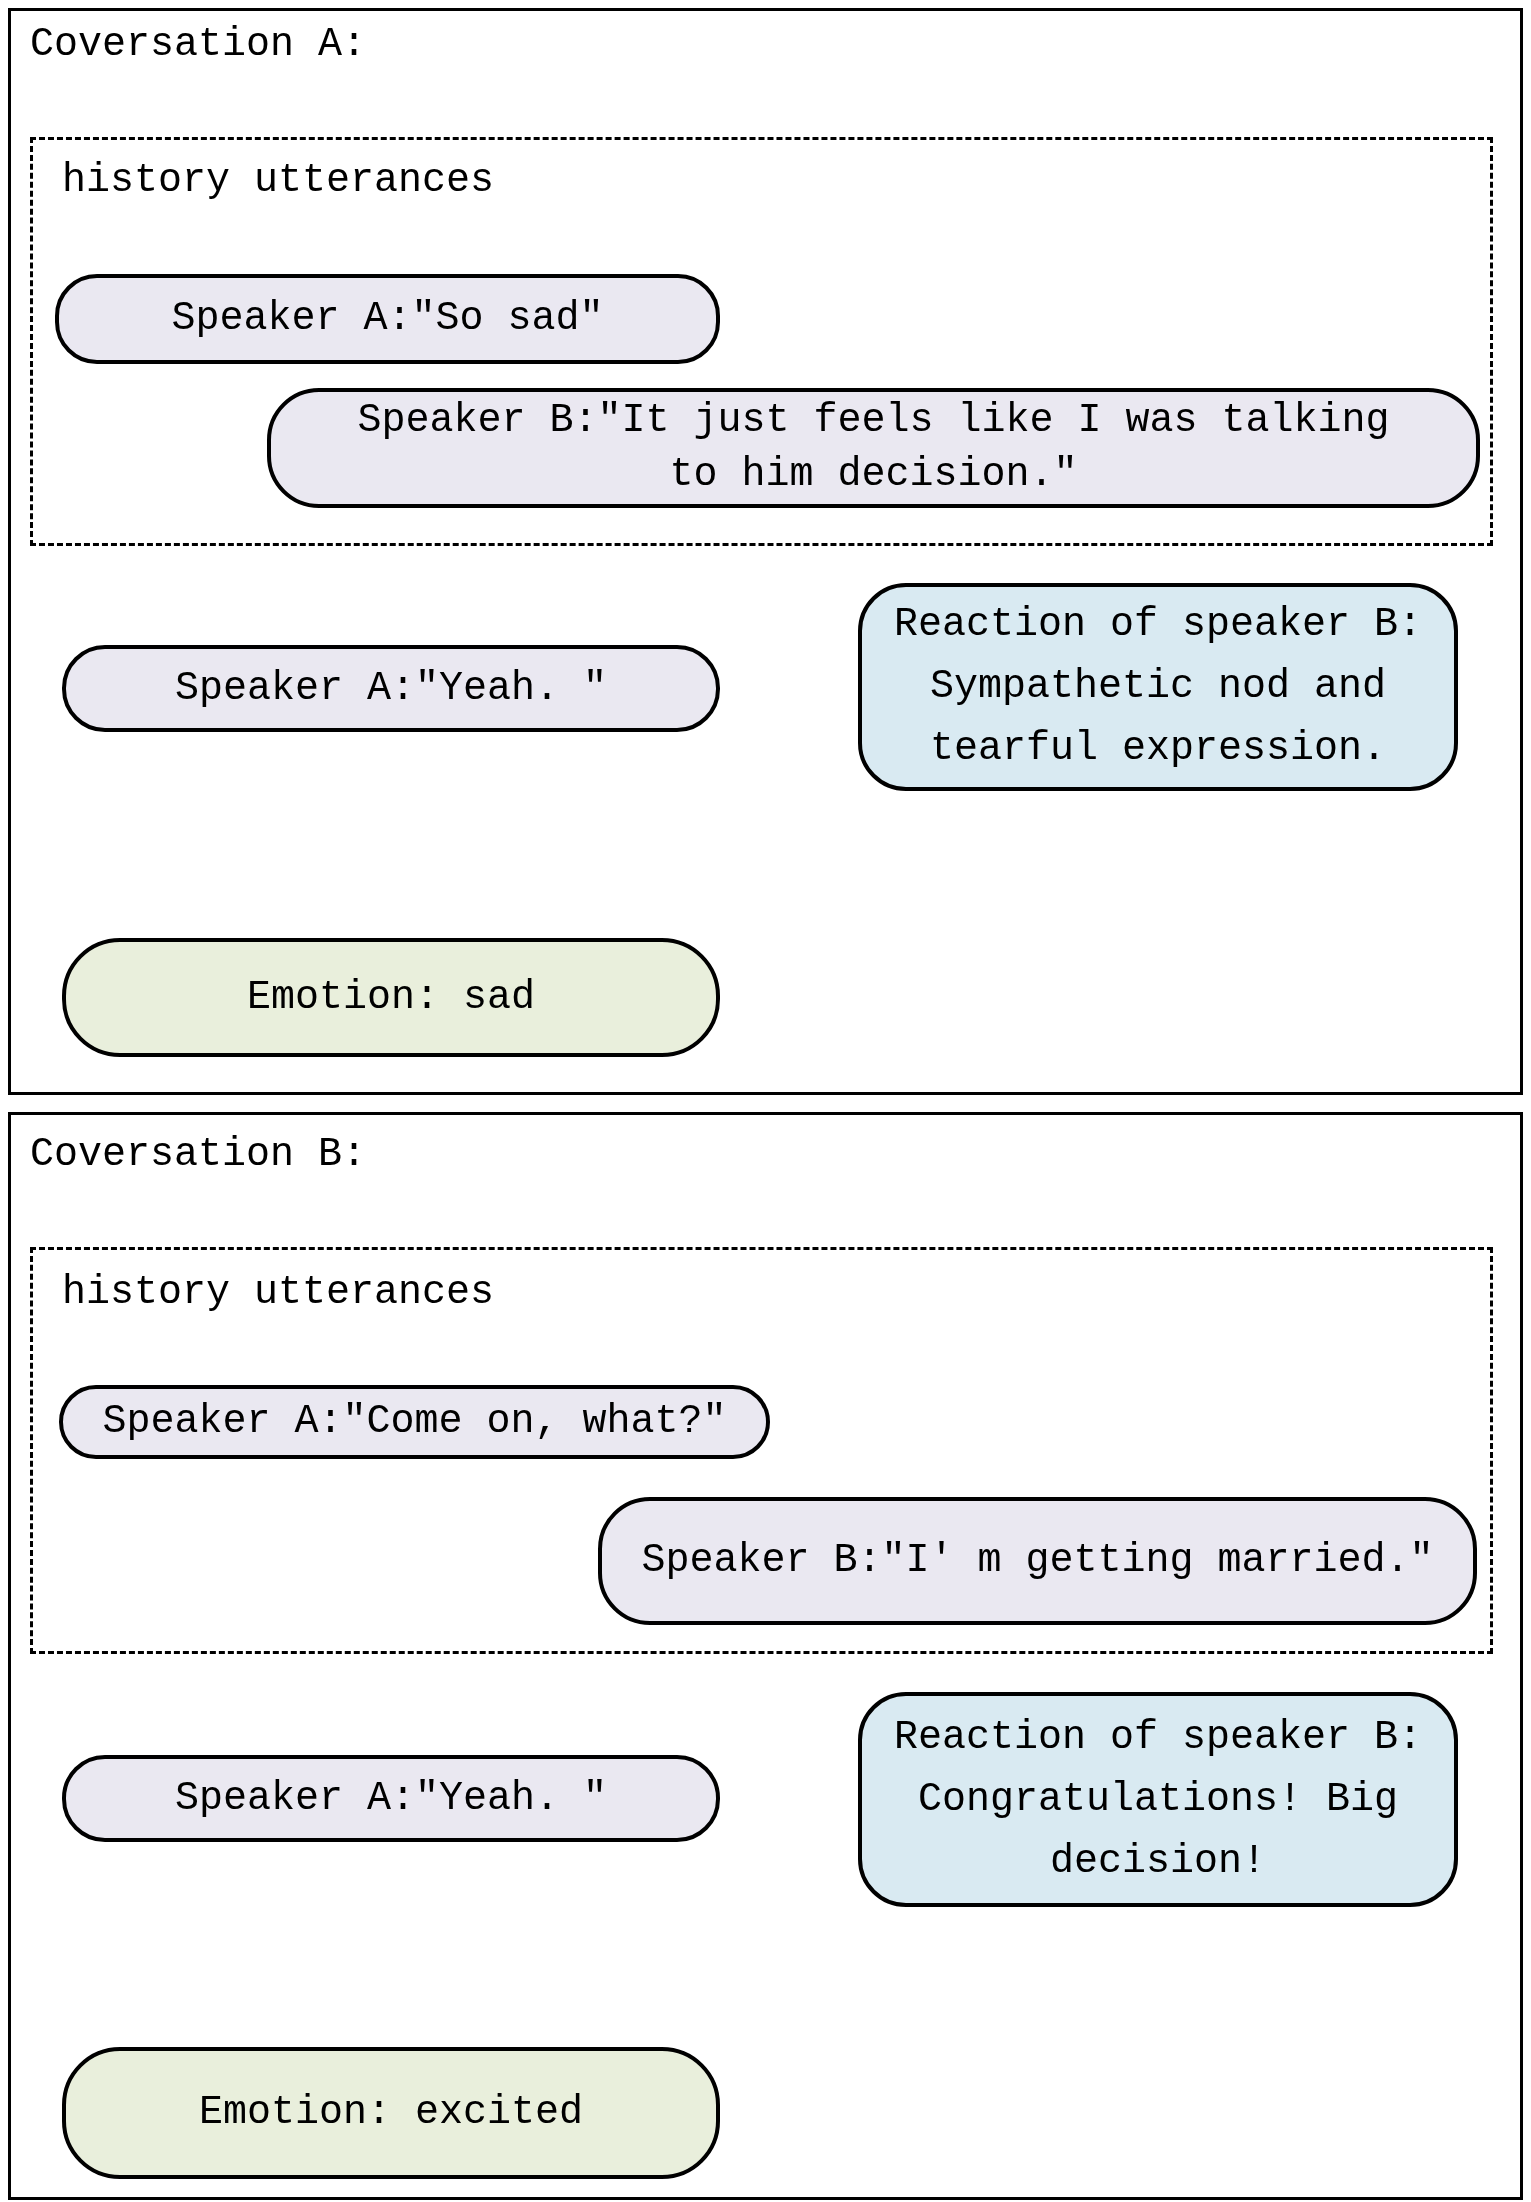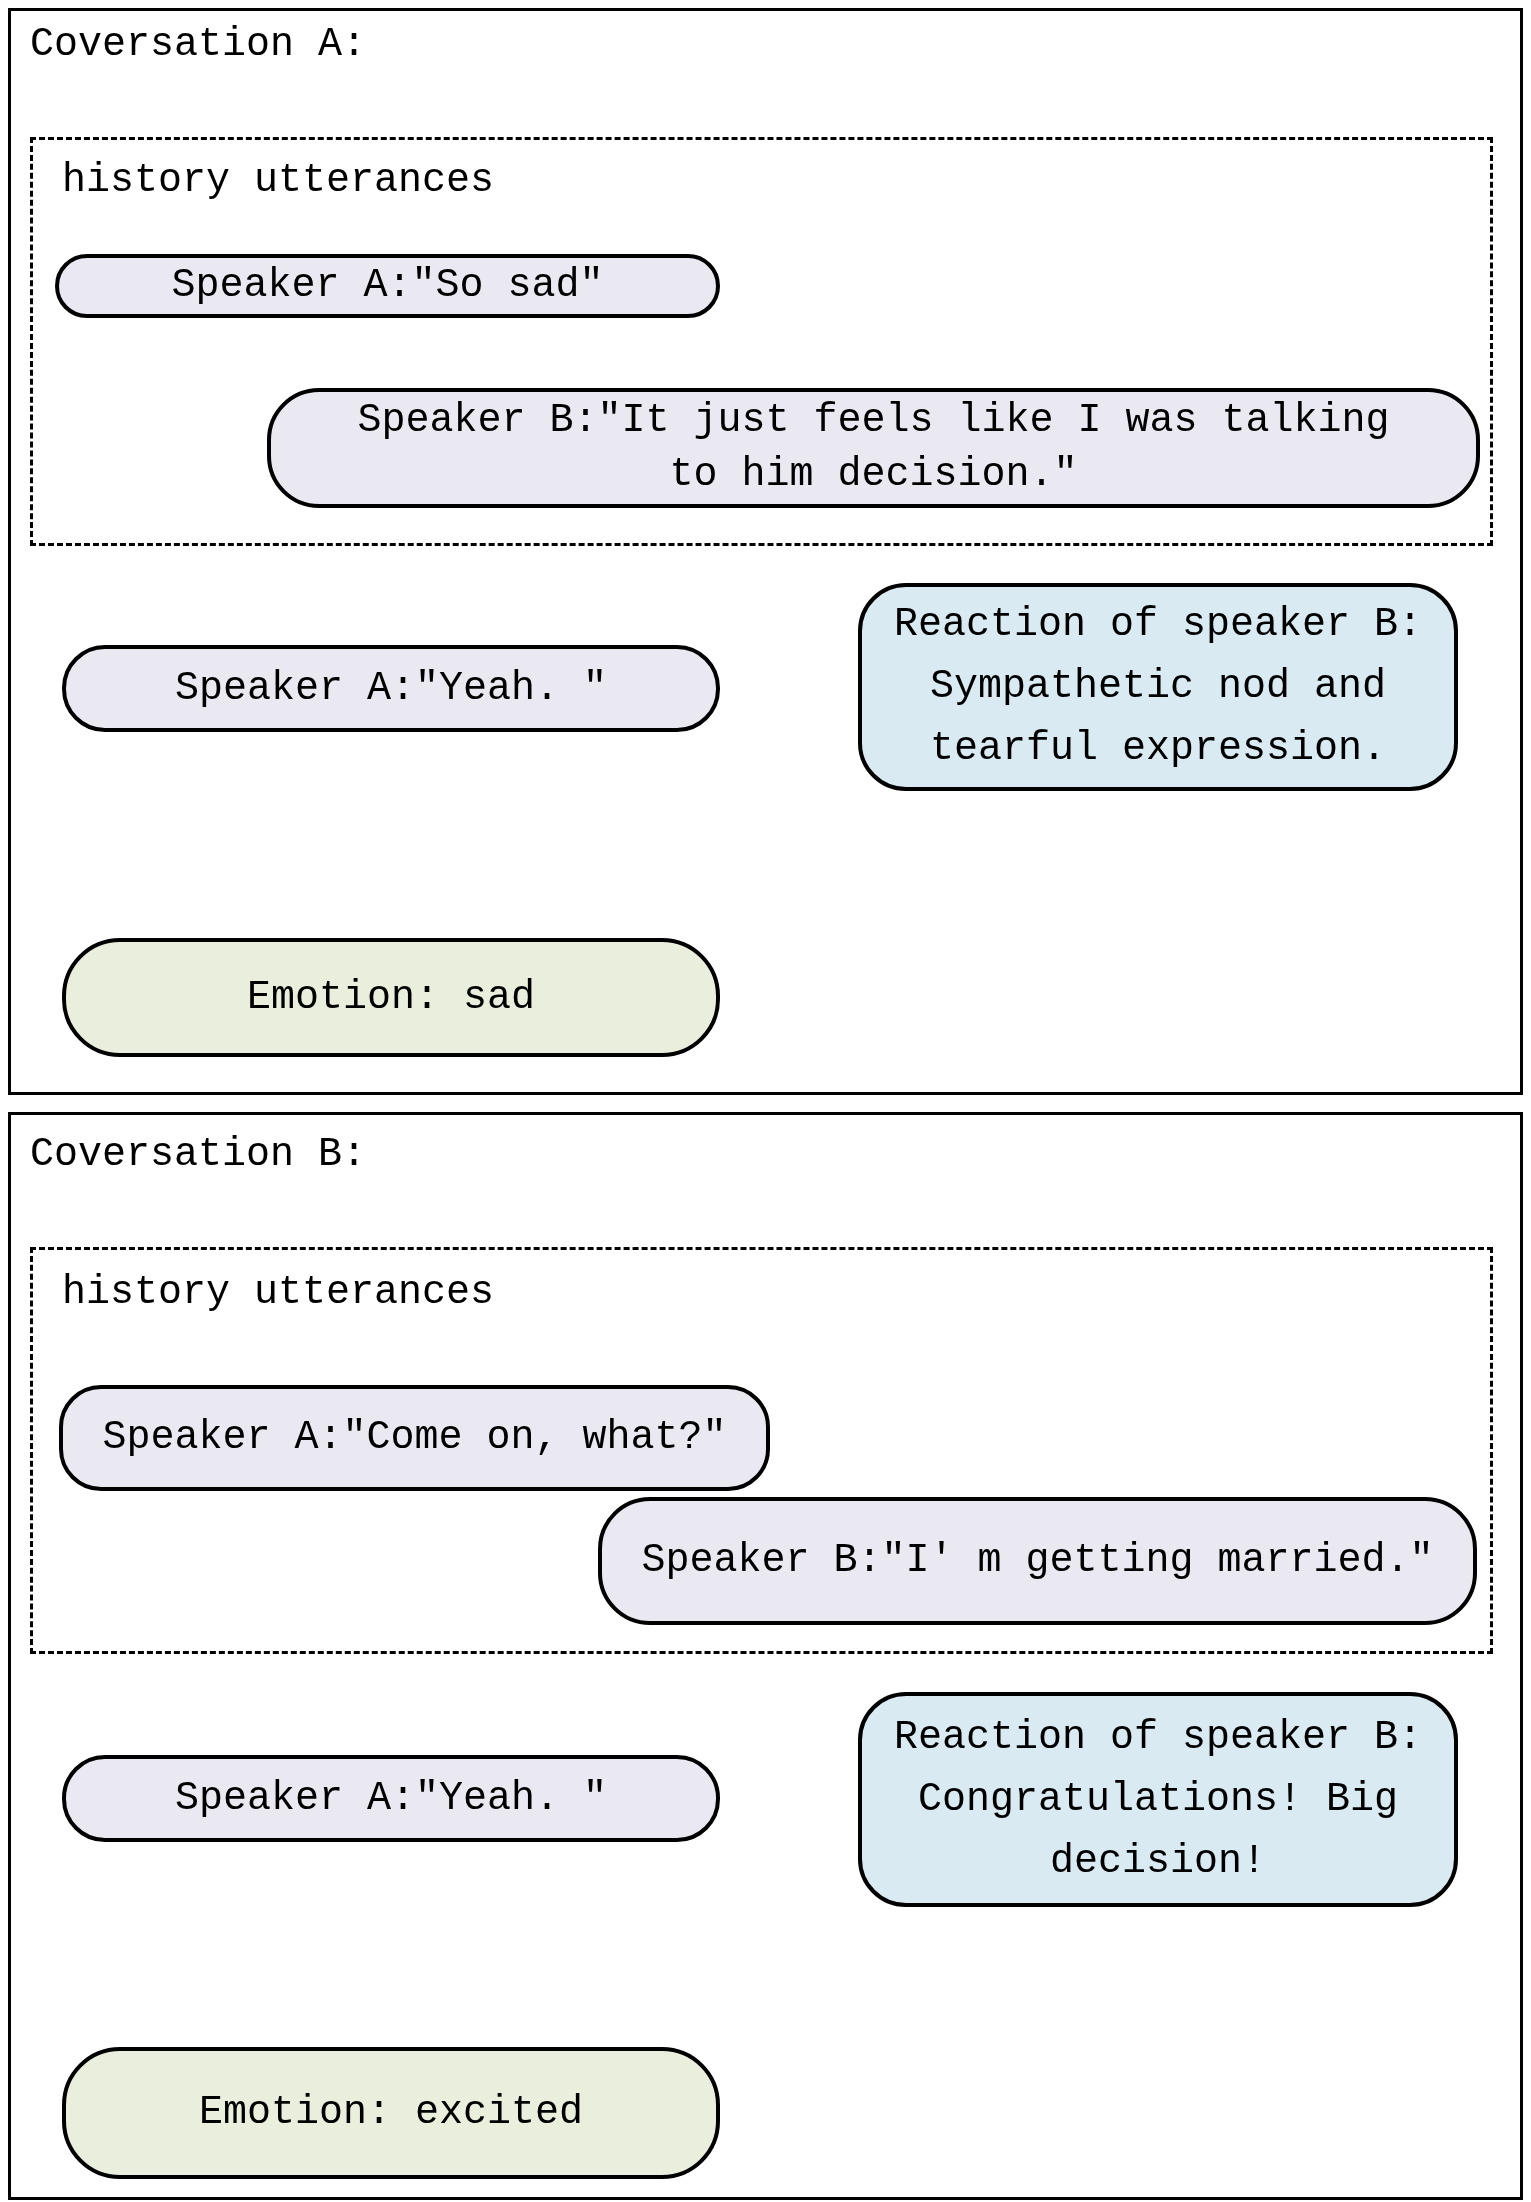--- a/index.html
+++ b/index.html
@@ -91,21 +91,21 @@
 
   <div class="panel" style="left:8px; top:8px; width:1509px; height:1081px;">
   </div>
 
   <div class="panel-title" style="left:30px; top:22px;">Coversation A:</div>
 
   <div class="history-box" style="left:30px; top:137px; width:1457px; height:403px;"></div>
 
   <div class="history-label" style="left:62px; top:158px;">history utterances</div>
 
-  <div class="bubble speaker" style="left:55px; top:254px; width:665px; height:64px; border-radius:42px;">
+  <div class="bubble speaker" style="left:55px; top:274px; width:665px; height:90px; border-radius:42px;">
     <span>Speaker A:″So sad″</span>
   </div>
 
   <div class="bubble speaker" style="left:267px; top:388px; width:1213px; height:120px; border-radius:52px;">
     <span>Speaker B:″It just feels like I was talking</span>
     <span>to him decision.″</span>
   </div>
 
   <div class="bubble speaker" style="left:62px; top:645px; width:658px; height:87px; border-radius:43px;">
     <span>Speaker A:″Yeah. ″</span>
@@ -123,21 +123,21 @@
 
   <div class="panel" style="left:8px; top:1112px; width:1509px; height:1082px;">
   </div>
 
   <div class="panel-title" style="left:30px; top:1132px;">Coversation B:</div>
 
   <div class="history-box" style="left:30px; top:1247px; width:1457px; height:401px;"></div>
 
   <div class="history-label" style="left:62px; top:1270px;">history utterances</div>
 
-  <div class="bubble speaker" style="left:59px; top:1385px; width:711px; height:106px; border-radius:42px;">
+  <div class="bubble speaker" style="left:59px; top:1385px; width:711px; height:74px; border-radius:42px;">
     <span>Speaker A:″Come on, what?″</span>
   </div>
 
   <div class="bubble speaker" style="left:598px; top:1497px; width:879px; height:128px; border-radius:52px;">
     <span>Speaker B:″I′ m getting married.″</span>
   </div>
 
   <div class="bubble speaker" style="left:62px; top:1755px; width:658px; height:87px; border-radius:43px;">
     <span>Speaker A:″Yeah. ″</span>
   </div>

